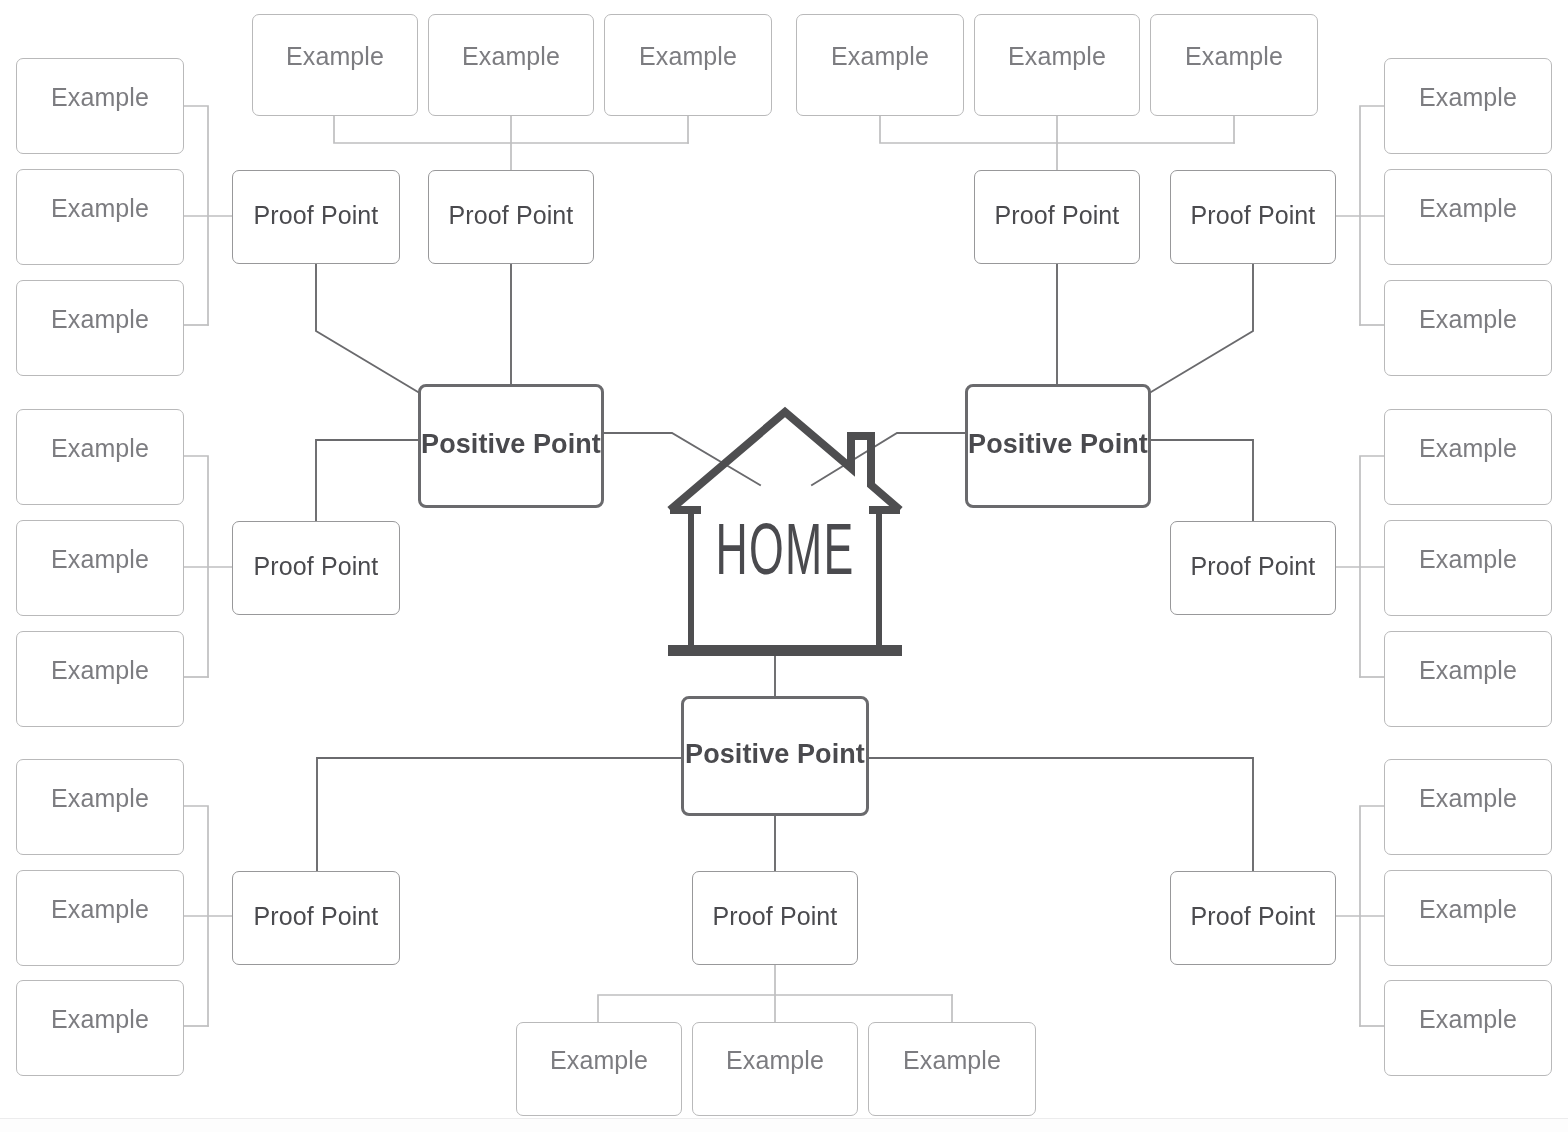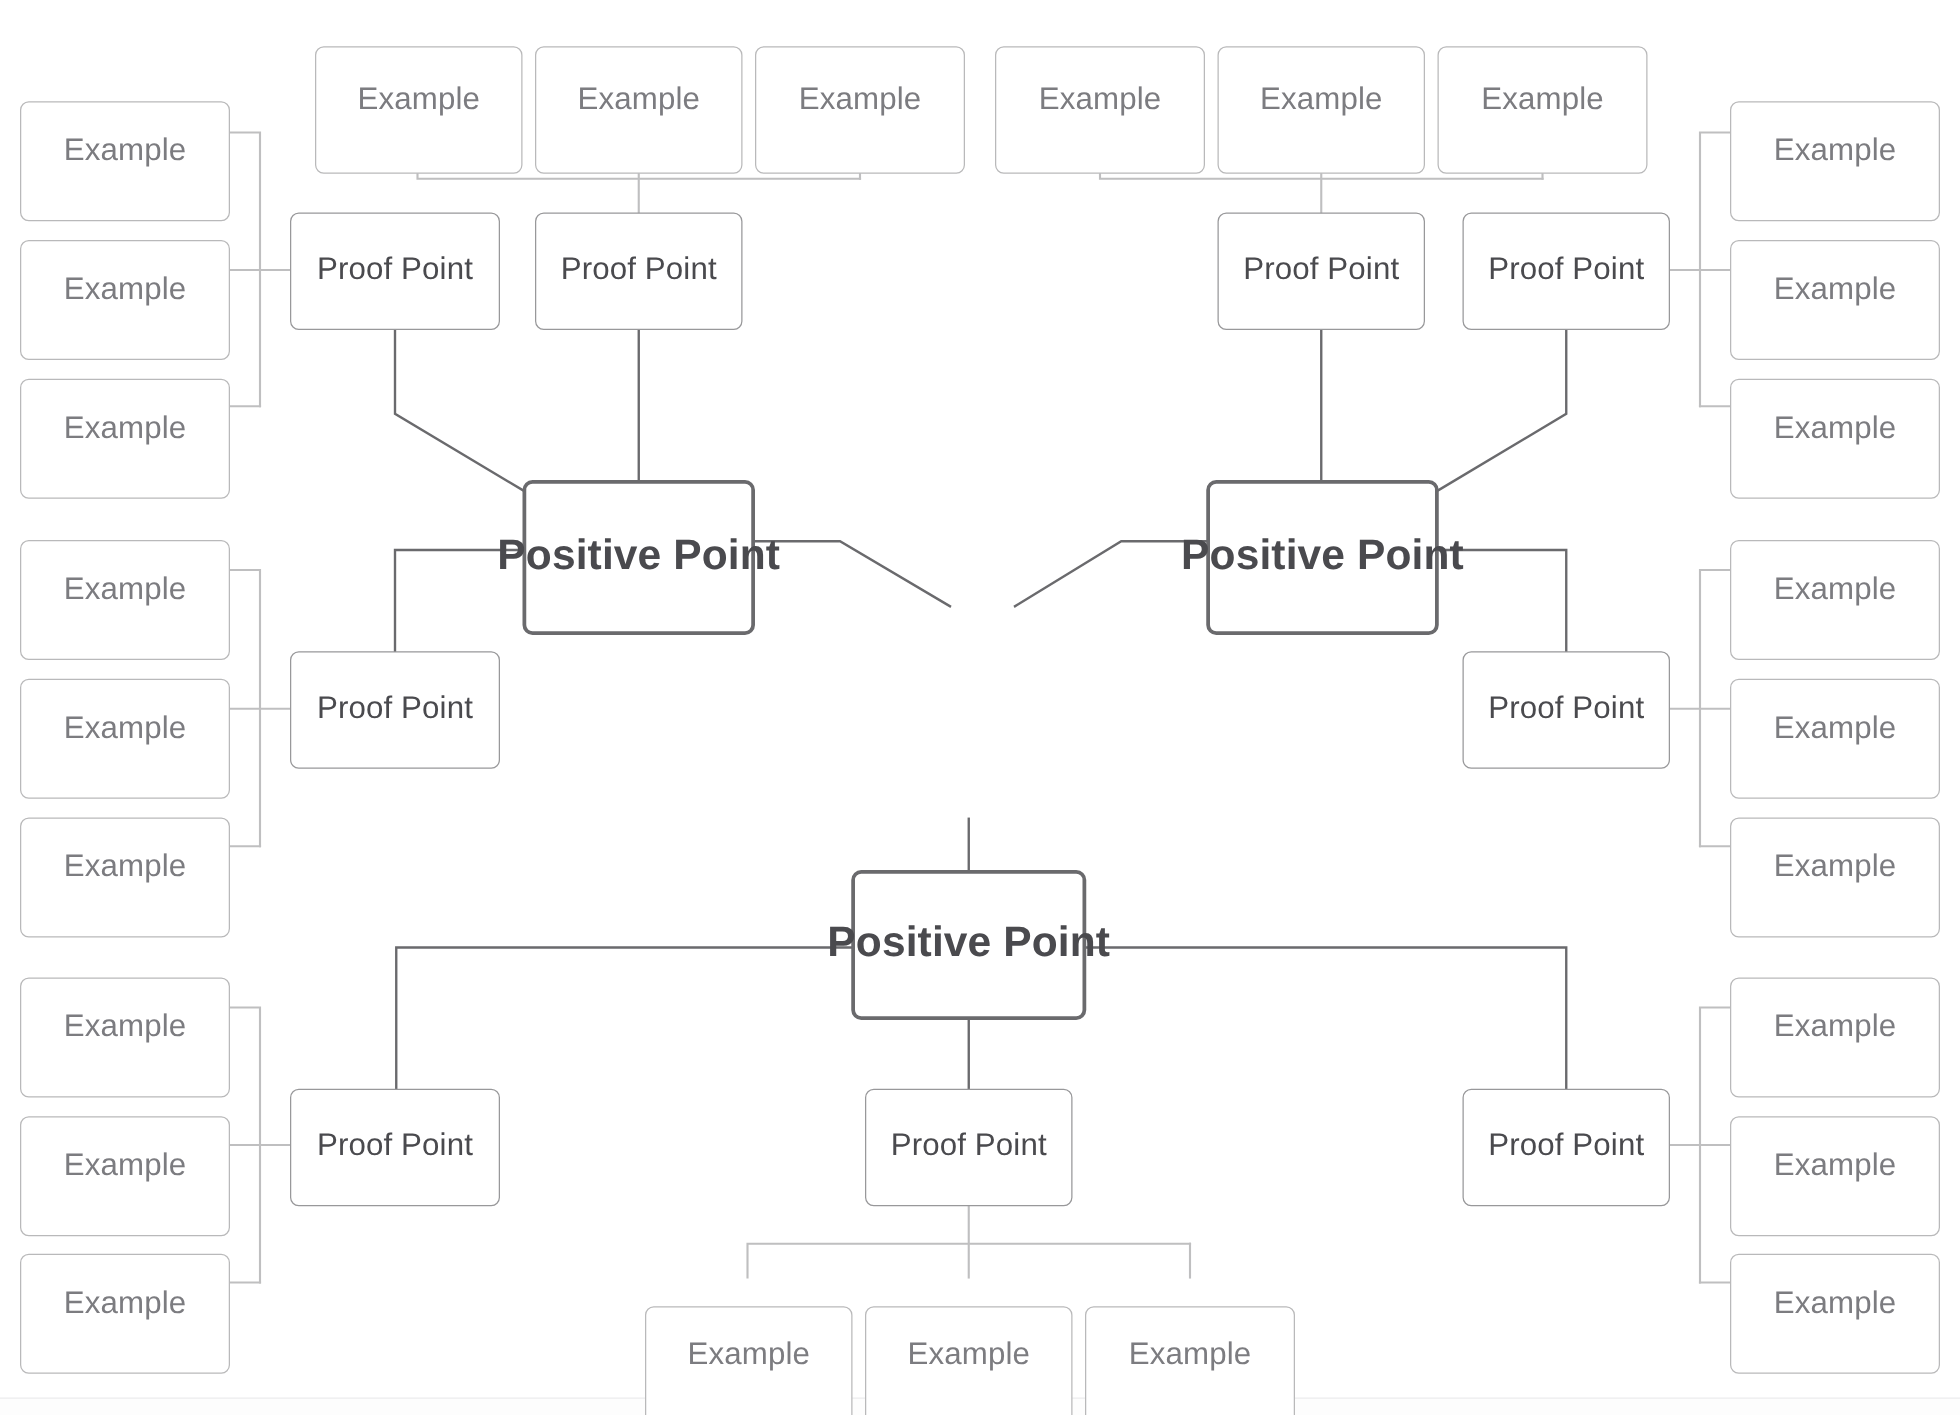--- a/index.html
+++ b/index.html
@@ -45,35 +45,34 @@
     text-align: center;
     line-height: 1.1;
     white-space: nowrap;
   }
   .node.example {
     border: 1.6px solid #b9b9ba;
     border-radius: 7px;
     color: #7c7c80;
     font-size: 25px;
     letter-spacing: 0.1px;
-    margin-top: 23px;
   }
   .node.proof {
     border: 1.8px solid #98989a;
     border-radius: 7px;
     color: #4a4a4e;
     font-size: 25px;
     font-weight: 400;
     letter-spacing: 0.1px;
   }
   .node.positive {
     border: 3.2px solid #6a6a6d;
     border-radius: 8px;
     color: #4a4a4e;
-    font-size: 34px;
+    font-size: 27px;
     font-weight: 700;
     letter-spacing: 0.1px;
   }
   .node .label {
     display: block;
     transform: translateY(-1px);
   }
   
   .node.example .label { transform: translateY(-8px); }
   .node.proof .label  { transform: translateY(-1px); }
@@ -292,14 +291,30 @@
   <div class="node positive" style="left:418px; top:384px; width:186px; height:124px;">
     <span class="label">Positive Point</span>
   </div>
   <div class="node positive" style="left:965px; top:384px; width:186px; height:124px;">
     <span class="label">Positive Point</span>
   </div>
   <div class="node positive" style="left:681px; top:696px; width:188px; height:120px;">
     <span class="label">Positive Point</span>
   </div>
 
+  <div id="home-hub">
+    <svg width="260" height="270" viewBox="0 0 260 270">
+
+      <path d="M15,110 L130,12 L196,68 L196,36 L216,36 L216,85 L245,110" fill="none" stroke="#4e4e50" stroke-width="8" stroke-linejoin="miter" stroke-linecap="butt"></path>
+
+      <path d="M36,110 L36,252" fill="none" stroke="#4e4e50" stroke-width="6"></path>
+
+      <path d="M224,110 L224,252" fill="none" stroke="#4e4e50" stroke-width="6"></path>
+
+      <path d="M15,110 L46,110" fill="none" stroke="#4e4e50" stroke-width="8"></path>
+      <path d="M214,110 L245,110" fill="none" stroke="#4e4e50" stroke-width="8"></path>
+
+      <rect x="13" y="245" width="234" height="11" fill="#4e4e50"></rect>
+    </svg>
+    <div class="home-word">HOME</div>
+  </div>
 
 </div>
 
 </body></html>

